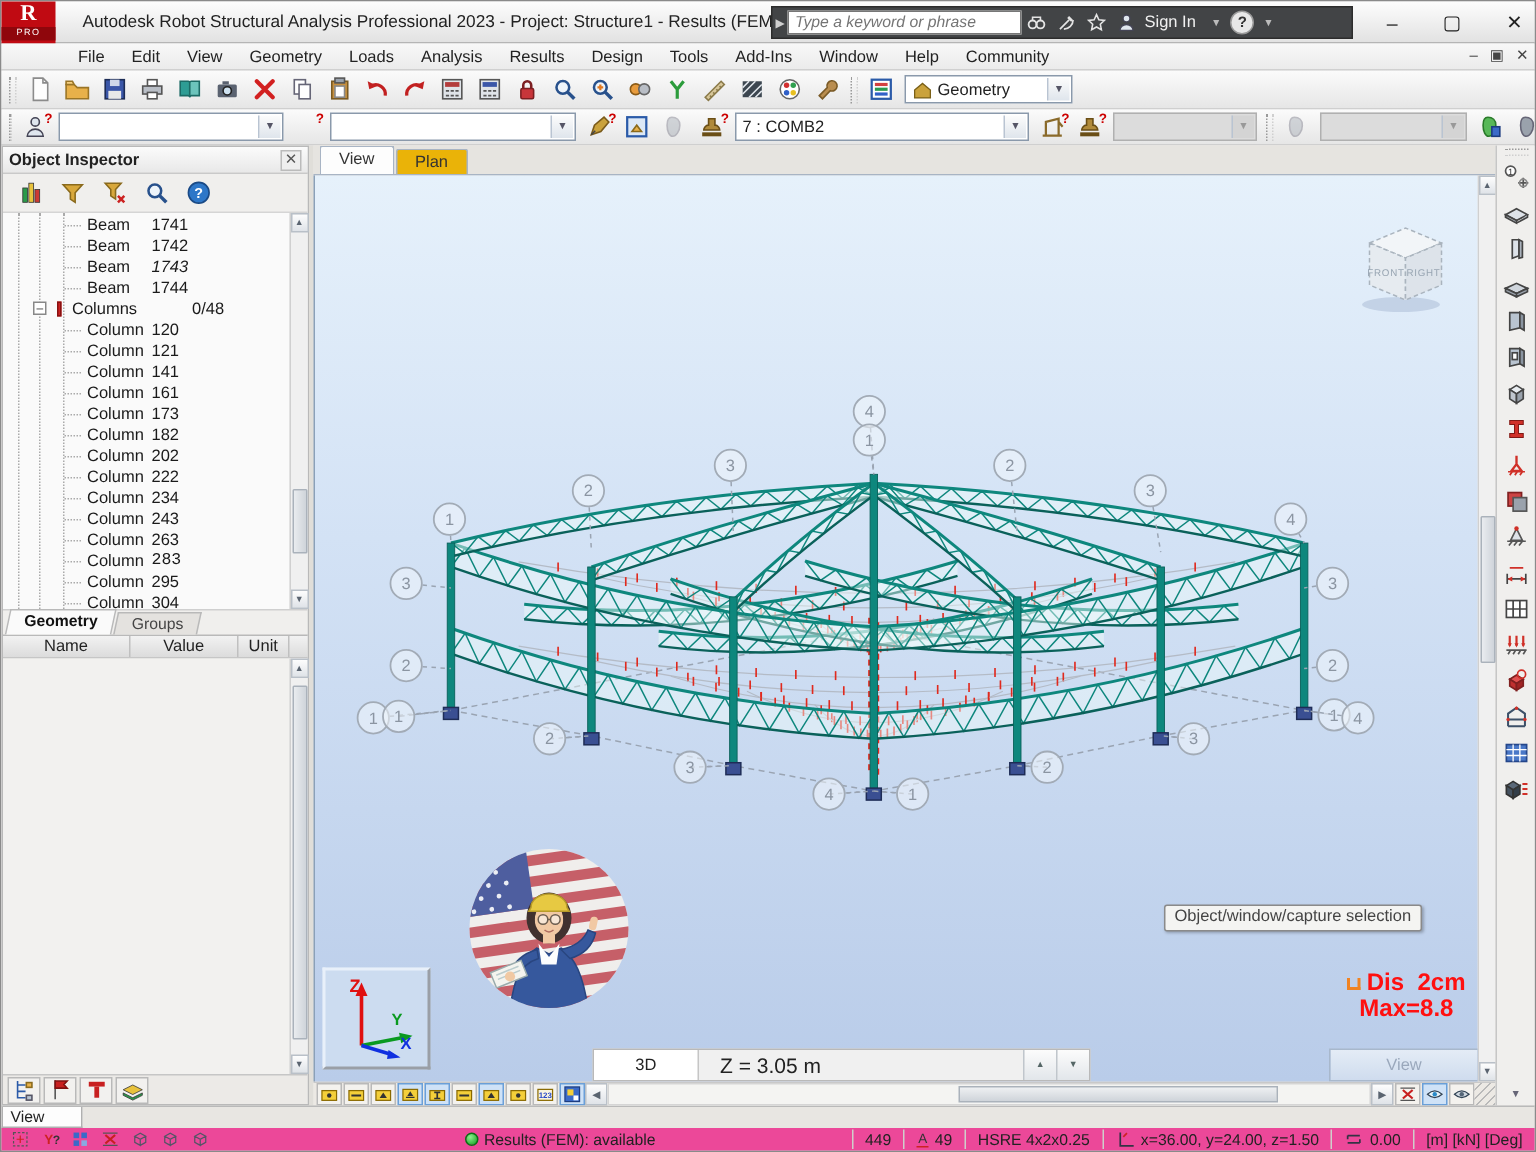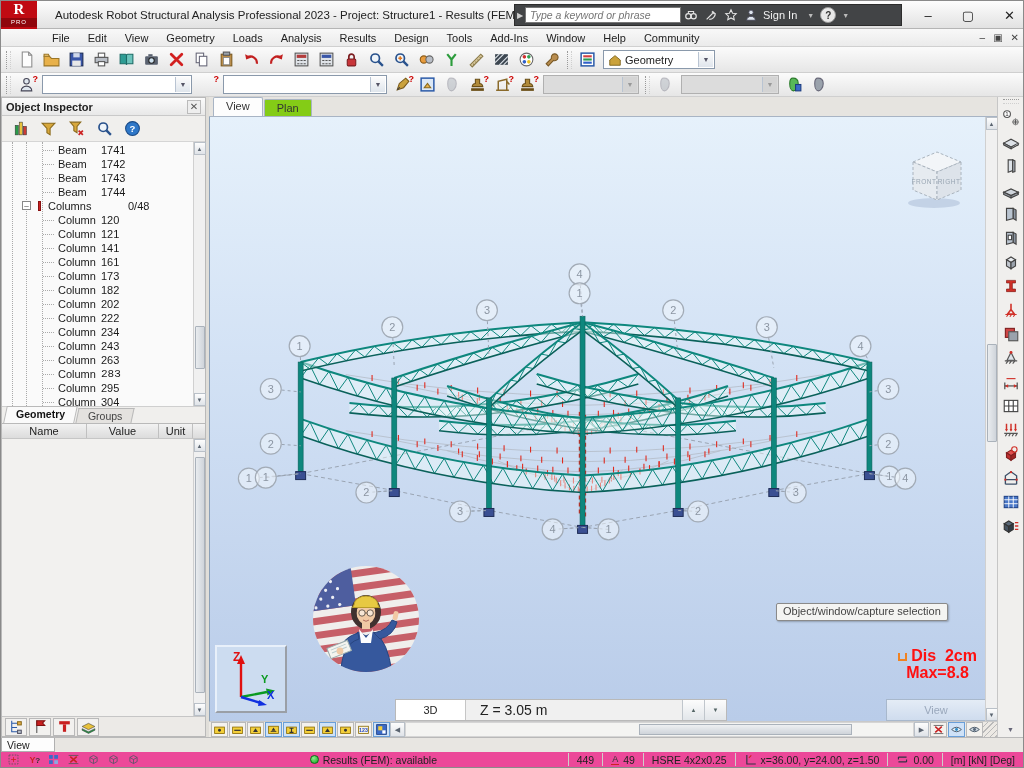--- a/index.html
+++ b/index.html
@@ -104,21 +104,21 @@
     border-top:1px solid #c6c6c6; background:#eceae7; }
   .oi-mini .tbtn { width:22px; height:18px; border:1px solid #b9b9b9; background:#f2f1ef; }
 
   .splitter { width:3px; flex:0 0 3px; background:#e0ded9; cursor:col-resize; }
 
   
   .vcol { flex:1; display:flex; flex-direction:column; min-width:0; background:#ece9e4; }
   .vtabs { height:20px; flex:0 0 20px; display:flex; align-items:flex-end; background:#e6e4e0;
     padding-left:4px; gap:1px; border-bottom:1px solid #a8b4c4; }
   .vtab { padding:0 12px; height:17px; line-height:16px; border:1px solid #a8b4c4; border-bottom:none;
-    border-radius:2px 2px 0 0; background:#84cc16; color:#333; cursor:pointer; font-size:11px; }
+    border-radius:2px 2px 0 0; background:#eab308; color:#333; cursor:pointer; font-size:11px; }
   .vtab.active { background:#fdfdfd; height:19px; }
   .vrow { flex:1; display:flex; min-height:0; }
   .viewport { flex:1; position:relative; overflow:hidden;
     background:linear-gradient(180deg,#e6f1fb 0%, #d3e2f5 40%, #b9cce9 100%);
     border-left:1px solid #8aa0b8; }
   .viewport svg.scene { position:absolute; inset:0; }
 
   .viewcube { position:absolute; left:692px; top:30px; width:70px; height:62px; }
   .tooltip { position:absolute; left:566px; top:486px; height:18px; background:#f4f4f2;
     border:1px solid #8a8a8a; box-shadow:1px 1px 2px rgba(0,0,0,.25); padding:1px 6px;
@@ -750,20 +750,24 @@
           <svg viewBox="0 0 16 16" class="ico ">
             <use href="#s-foot"></use>
           </svg>
         </div>
         <div class="tbtn">
           <svg viewBox="0 0 16 16" class="ico ">
             <use href="#s-stamp"></use>
           </svg>
           <span class="qmark">?</span>
         </div>
+        <div class="combo" style="width: 196px;">
+          <span>7 : COMB2</span>
+          <span class="carr">▼</span>
+        </div>
         <div class="tbtn">
           <svg viewBox="0 0 16 16" class="ico ">
             <use href="#s-crane"></use>
           </svg>
           <span class="qmark">?</span>
         </div>
         <div class="tbtn">
           <svg viewBox="0 0 16 16" class="ico ">
             <use href="#s-stamp"></use>
           </svg>
@@ -841,21 +845,21 @@
               <span class="tnum" style="left: 99px;">1741</span>
             </div>
             <div class="trow">
               <span class="tdash" style="left: 41px;"></span>
               <span class="tlabel" style="left: 56px;">Beam</span>
               <span class="tnum" style="left: 99px;">1742</span>
             </div>
             <div class="trow">
               <span class="tdash" style="left: 41px;"></span>
               <span class="tlabel" style="left: 56px;">Beam</span>
-              <span class="tnum" style="left: 99px;">1743</span>
+              <span class="tnum" style="left: 99px; font-style: italic;">1743</span>
             </div>
             <div class="trow">
               <span class="tdash" style="left: 41px;"></span>
               <span class="tlabel" style="left: 56px;">Beam</span>
               <span class="tnum" style="left: 99px;">1744</span>
             </div>
             <div class="trow">
               <span class="texp" style="left: 20px;">–</span>
               <span class="tbar-ico" style="left: 36px;"></span>
               <span class="tlabel" style="left: 46px;">Columns</span>

